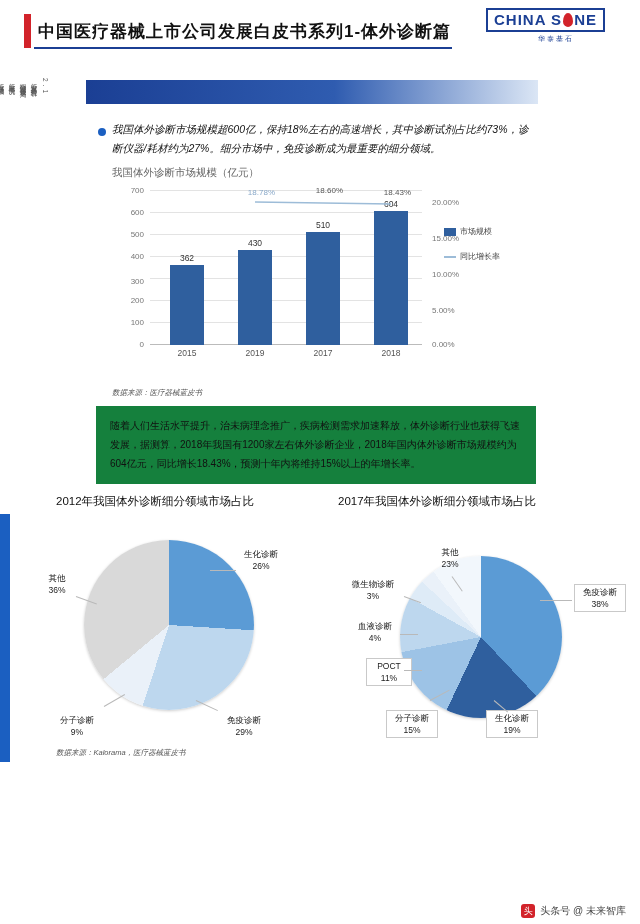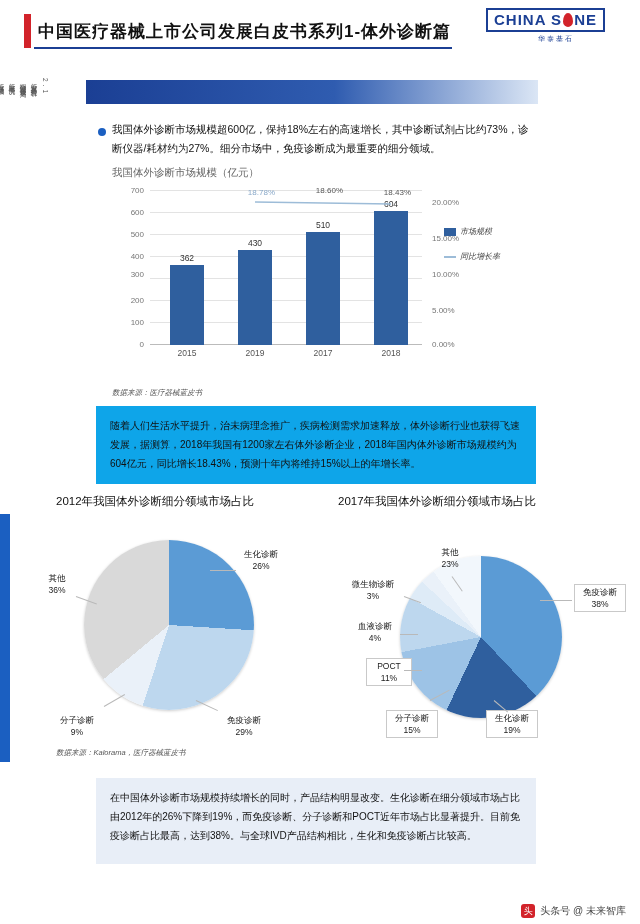--- a/index.html
+++ b/index.html
@@ -28,45 +28,45 @@
   .toc-col{writing-mode:vertical-rl;text-orientation:upright;font-size:6.5px;color:#555;line-height:9px;letter-spacing:1px;}
   .toc-num{writing-mode:vertical-rl;font-size:6.5px;color:#555;letter-spacing:3px;line-height:9px;}
 
   
   .banner{position:absolute;left:86px;top:80px;width:452px;height:24px;
     background:linear-gradient(to right,#1b3f94 0%,#2f5cb0 55%,#dbe6f5 100%);}
   .banner-text{position:absolute;left:100px;top:84px;font-size:13px;font-weight:bold;color:#fff;letter-spacing:1px;}
 
   
   .bullet-dot{position:absolute;left:98px;top:128px;width:8px;height:8px;border-radius:50%;background:#1b5fc1;}
-  .bullet-text{position:absolute;left:112px;top:120px;width:420px;font-size:10.5px;line-height:19px;color:#111;}
+  .bullet-text{position:absolute;left:112px;top:120px;width:420px;font-size:10.5px;line-height:19px;color:#111;font-style:italic;}
 
   
   .chart1{position:absolute;left:112px;top:166px;width:415px;height:220px;}
   .c1-title{position:absolute;left:0;top:0;width:330px;text-align:left;font-size:10.5px;color:#666;}
   .c1-plot{position:absolute;left:38px;top:24px;width:272px;height:155px;}
   .c1-yaxis{position:absolute;left:0;top:24px;width:34px;height:155px;}
   .c1-yaxis div{position:absolute;right:2px;font-size:8px;color:#777;transform:translateY(-50%);}
   .c1-y2{position:absolute;left:318px;top:24px;width:40px;height:155px;}
   .c1-y2 div{position:absolute;left:2px;font-size:8px;color:#777;transform:translateY(-50%);}
   .gridline{position:absolute;left:0;right:0;height:1px;background:#e3e3e3;}
   .axisline{position:absolute;left:0;right:0;bottom:0;height:1px;background:#bbbbbb;}
   .bar{position:absolute;bottom:0;width:34px;background:#2f5f9e;}
   .barlabel{position:absolute;font-size:8.5px;color:#333;text-align:center;width:40px;transform:translateX(-50%);}
   .xlabel{position:absolute;top:182px;font-size:8.5px;color:#555;text-align:center;width:50px;transform:translateX(-50%);}
   .pct-label{position:absolute;font-size:8px;color:#8aa9c9;width:40px;text-align:right;transform:translateX(-50%);}
   .pct-label.dark{color:#555;}
-  .legend1{position:absolute;left:332px;top:60px;font-size:8px;color:#444;font-style:italic;}
+  .legend1{position:absolute;left:332px;top:60px;font-size:8px;color:#444;}
   .legend1 .row{display:flex;align-items:center;gap:4px;margin-bottom:14px;}
   .sw-bar{width:12px;height:8px;background:#2f5f9e;display:inline-block;}
   .sw-line{width:12px;height:2px;background:#9dbcd8;display:inline-block;}
   .src1{position:absolute;left:112px;top:388px;font-size:7.5px;color:#555;font-style:italic;}
 
   
-  .note1{position:absolute;left:96px;top:406px;width:440px;height:78px;background:#0ea5e9;}
+  .note1{position:absolute;left:96px;top:406px;width:440px;height:78px;background:#15803d;}
   .note1 p{margin:0;padding:10px 14px;font-size:10px;line-height:19px;color:#111;}
 
   
   .pie-head-l{position:absolute;left:56px;top:494px;font-size:11.5px;color:#111;}
   .pie-head-r{position:absolute;left:338px;top:494px;font-size:11.5px;color:#111;}
   .band-left{position:absolute;left:0;top:514px;width:10px;height:248px;background:#1b5fc1;}
 
   .pie{border-radius:50%;position:absolute;}
   .pielabel{position:absolute;font-size:8.5px;line-height:12px;color:#222;text-align:center;}
   .pielabel.boxed{border:1px solid #c9c9c9;background:#fff;padding:1px 3px;}
@@ -115,21 +115,21 @@
   <div class="bullet-text">我国体外诊断市场规模超600亿，保持18%左右的高速增长，其中诊断试剂占比约73%，诊断仪器/耗材约为27%。细分市场中，免疫诊断成为最重要的细分领域。</div>
 
   <div class="chart1">
     <div class="c1-title">我国体外诊断市场规模（亿元）</div>
 
     <div class="c1-yaxis">
       <div style="top:0px">700</div>
       <div style="top:22px">600</div>
       <div style="top:44px">500</div>
       <div style="top:66px">400</div>
-      <div style="top:84px">300</div>
+      <div style="top:91px">300</div>
       <div style="top:110px">200</div>
       <div style="top:132px">100</div>
       <div style="top:154px">0</div>
     </div>
 
     <div class="c1-y2">
       <div style="top:12px">20.00%</div>
       <div style="top:48px">15.00%</div>
       <div style="top:84px">10.00%</div>
       <div style="top:120px">5.00%</div>
@@ -267,22 +267,19 @@
   <div class="leader" style="left:404px;top:596px;width:18px;transform:rotate(20deg);"></div>
 
   <div class="pielabel" style="left:430px;top:546px;width:40px;">
     <span>其他</span><br>
     <span>23%</span>
   </div>
   <div class="leader" style="left:452px;top:576px;width:18px;transform:rotate(55deg);"></div>
 
   <div class="src2">数据来源：Kalorama，医疗器械蓝皮书</div>
 
-  <div class="note2">
-    <p>在中国体外诊断市场规模持续增长的同时，产品结构明显改变。生化诊断在细分领域市场占比由2012年的26%下降到19%，而免疫诊断、分子诊断和POCT近年市场占比显著提升。目前免疫诊断占比最高，达到38%。与全球IVD产品结构相比，生化和免疫诊断占比较高。</p>
-  </div>
 
   <div class="footer">
     <span class="ft-logo">头</span>
     <span>头条号 @ 未来智库</span>
   </div>
 
 </div>
 
 </body></html>

